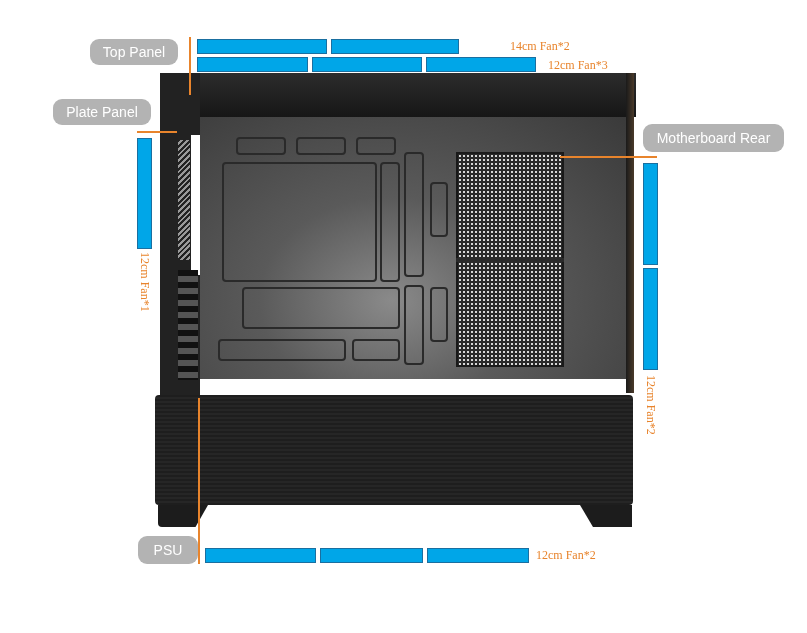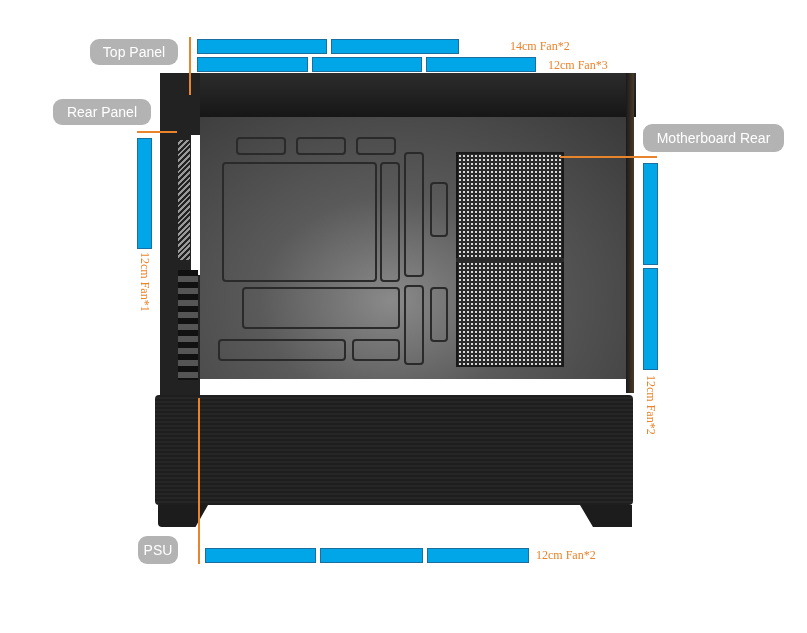--- a/index.html
+++ b/index.html
@@ -48,23 +48,23 @@
 <div class="mesh-divider"></div>
 <div class="rear-vent"></div>
 <div class="rear-window"></div>
 <div class="pci-slots"></div>
 <div class="case-front-edge"></div>
 <div class="psu-shroud"></div>
 <div class="foot-left"></div>
 <div class="foot-right"></div>
 
 <div class="label-box" style="left:90px;top:39px;width:88px;height:26px;">Top Panel</div>
-<div class="label-box" style="left:53px;top:99px;width:98px;height:26px;">Rear Panel</div>
+<div class="label-box" style="left:53px;top:99px;width:98px;height:26px;">Plate Panel</div>
 <div class="label-box" style="left:643px;top:124px;width:141px;height:28px;">Motherboard Rear</div>
-<div class="label-box" style="left:138px;top:536px;width:40px;height:28px;">PSU</div>
+<div class="label-box" style="left:138px;top:536px;width:60px;height:28px;">PSU</div>
 
 <div class="lead" style="left:189px;top:37px;width:2px;height:58px;"></div>
 <div class="lead" style="left:137px;top:131px;width:40px;height:2px;"></div>
 <div class="lead" style="left:560px;top:156px;width:97px;height:2px;"></div>
 <div class="lead" style="left:198px;top:398px;width:2px;height:166px;"></div>
 
 <div class="fan" style="left:197px;top:39px;width:130px;height:15px;"></div>
 <div class="fan" style="left:331px;top:39px;width:128px;height:15px;"></div>
 <div class="fan-text" style="left:462px;top:39px;margin-left:48px;">14cm Fan*2</div>
 <div class="fan" style="left:197px;top:57px;width:111px;height:15px;"></div>

